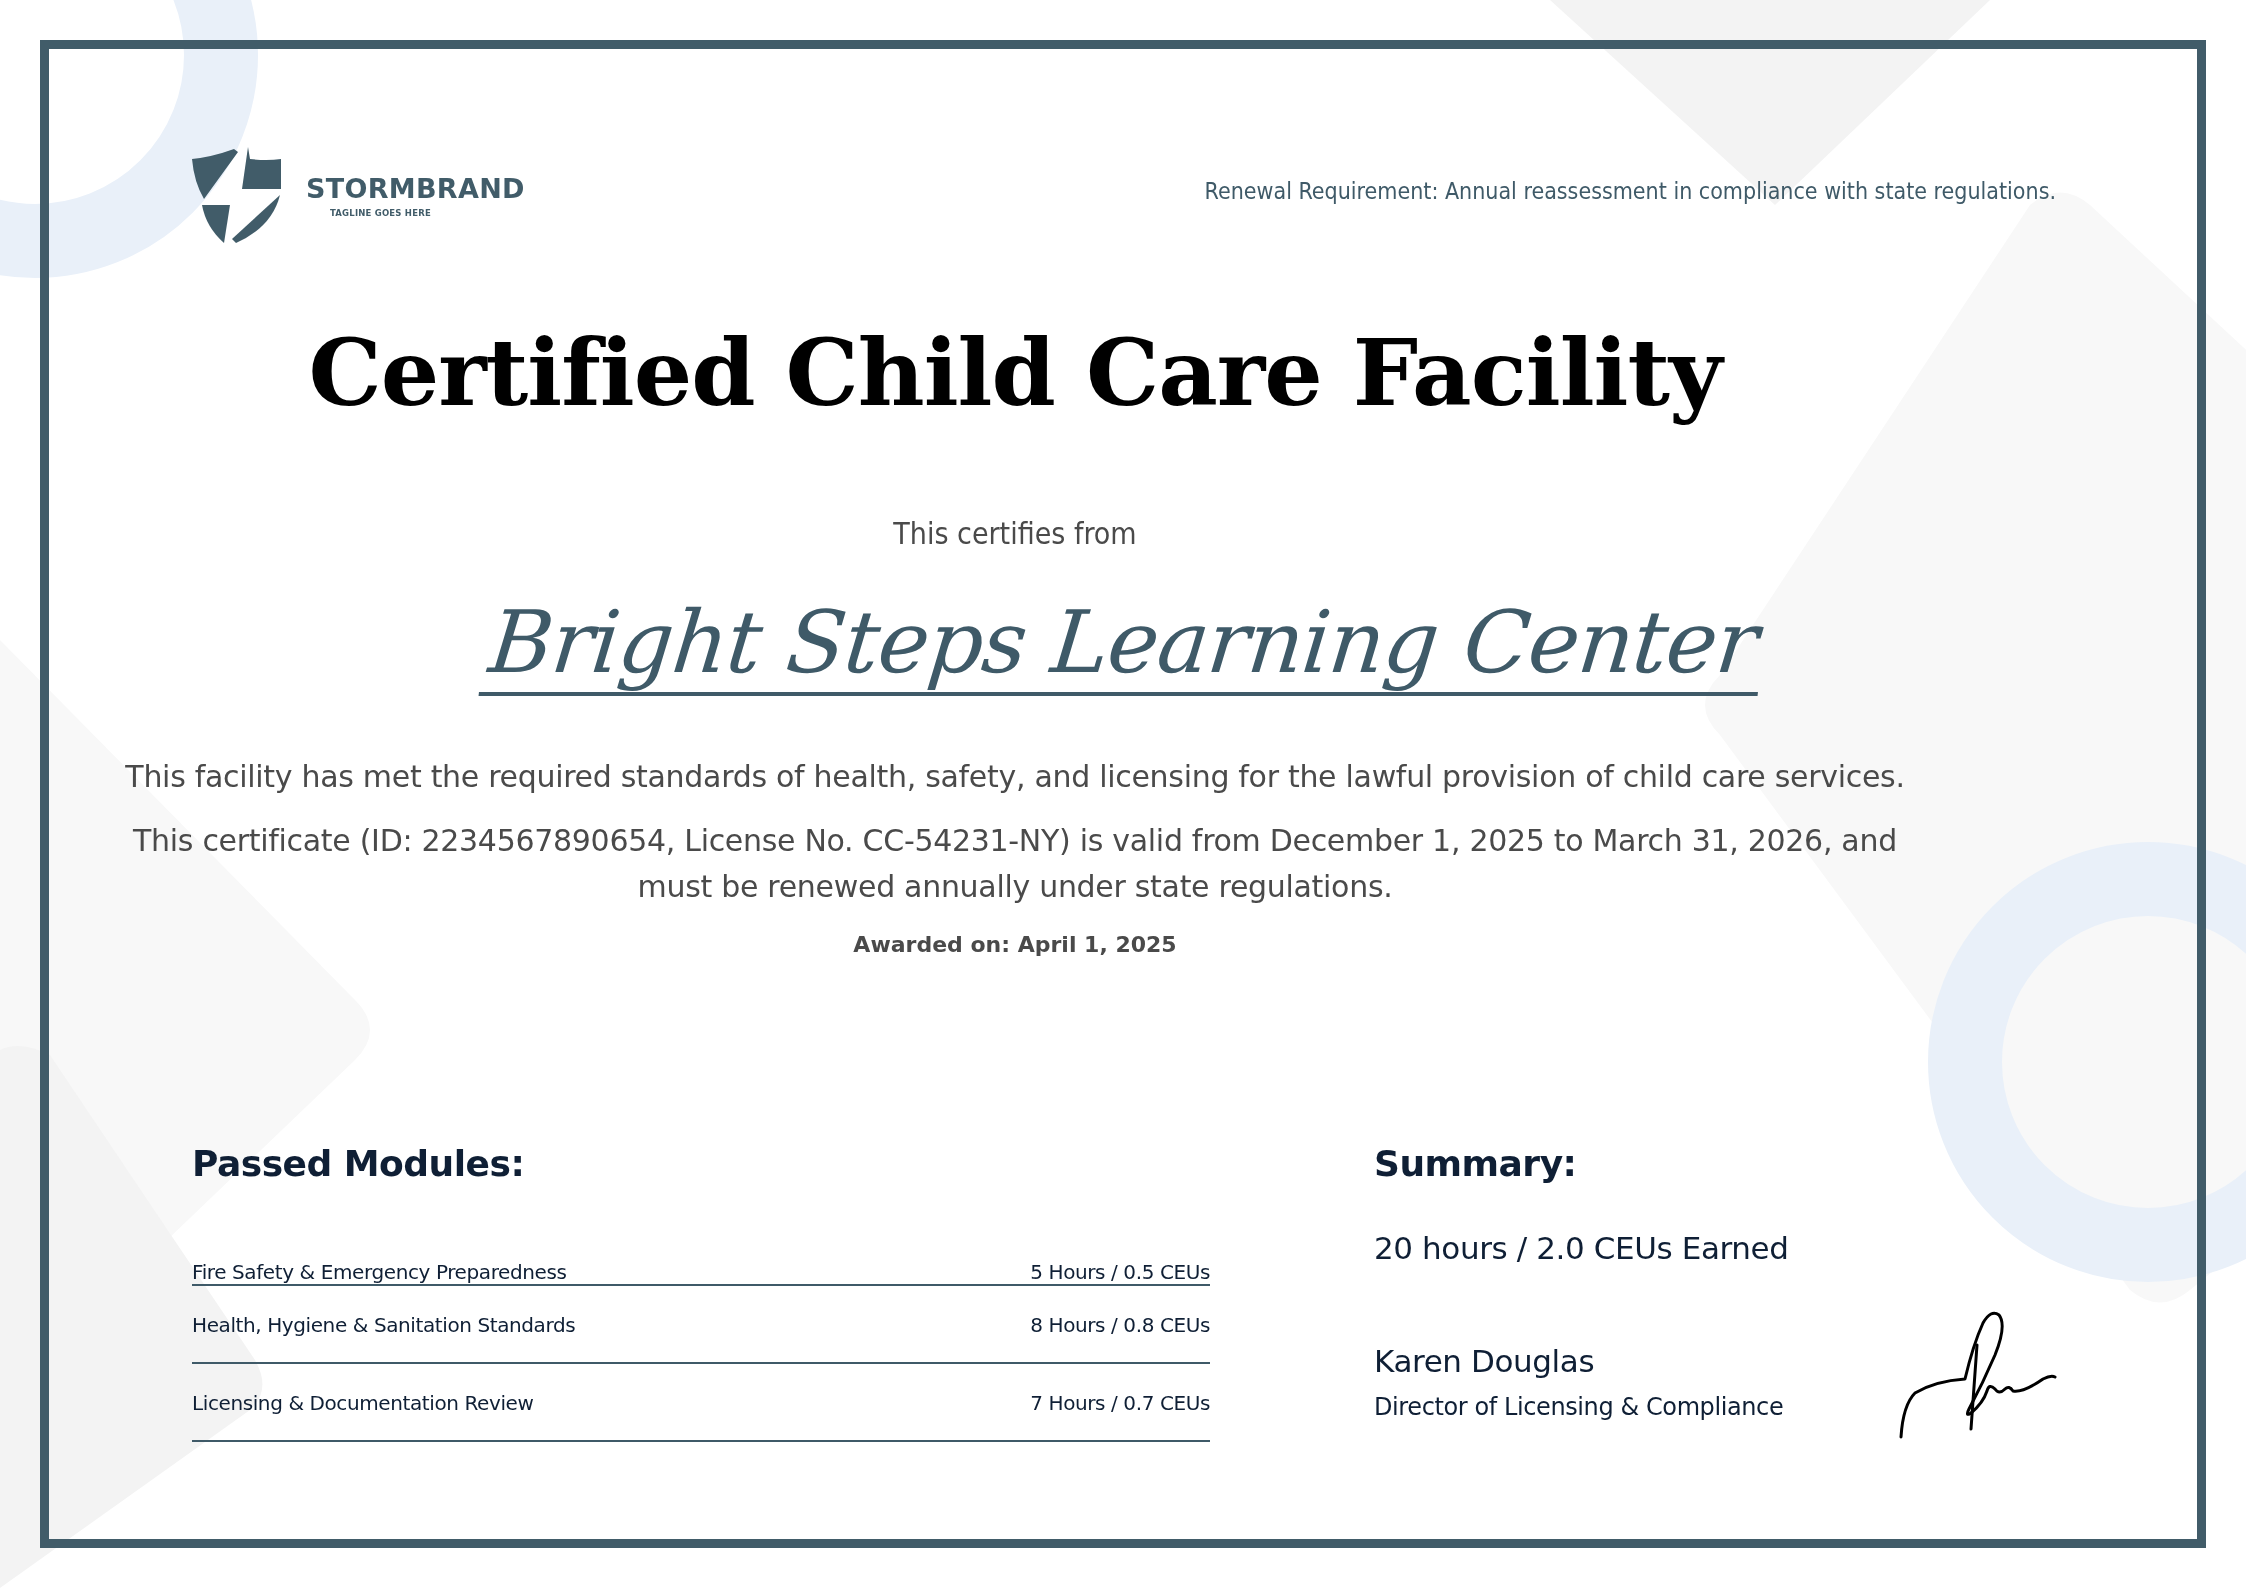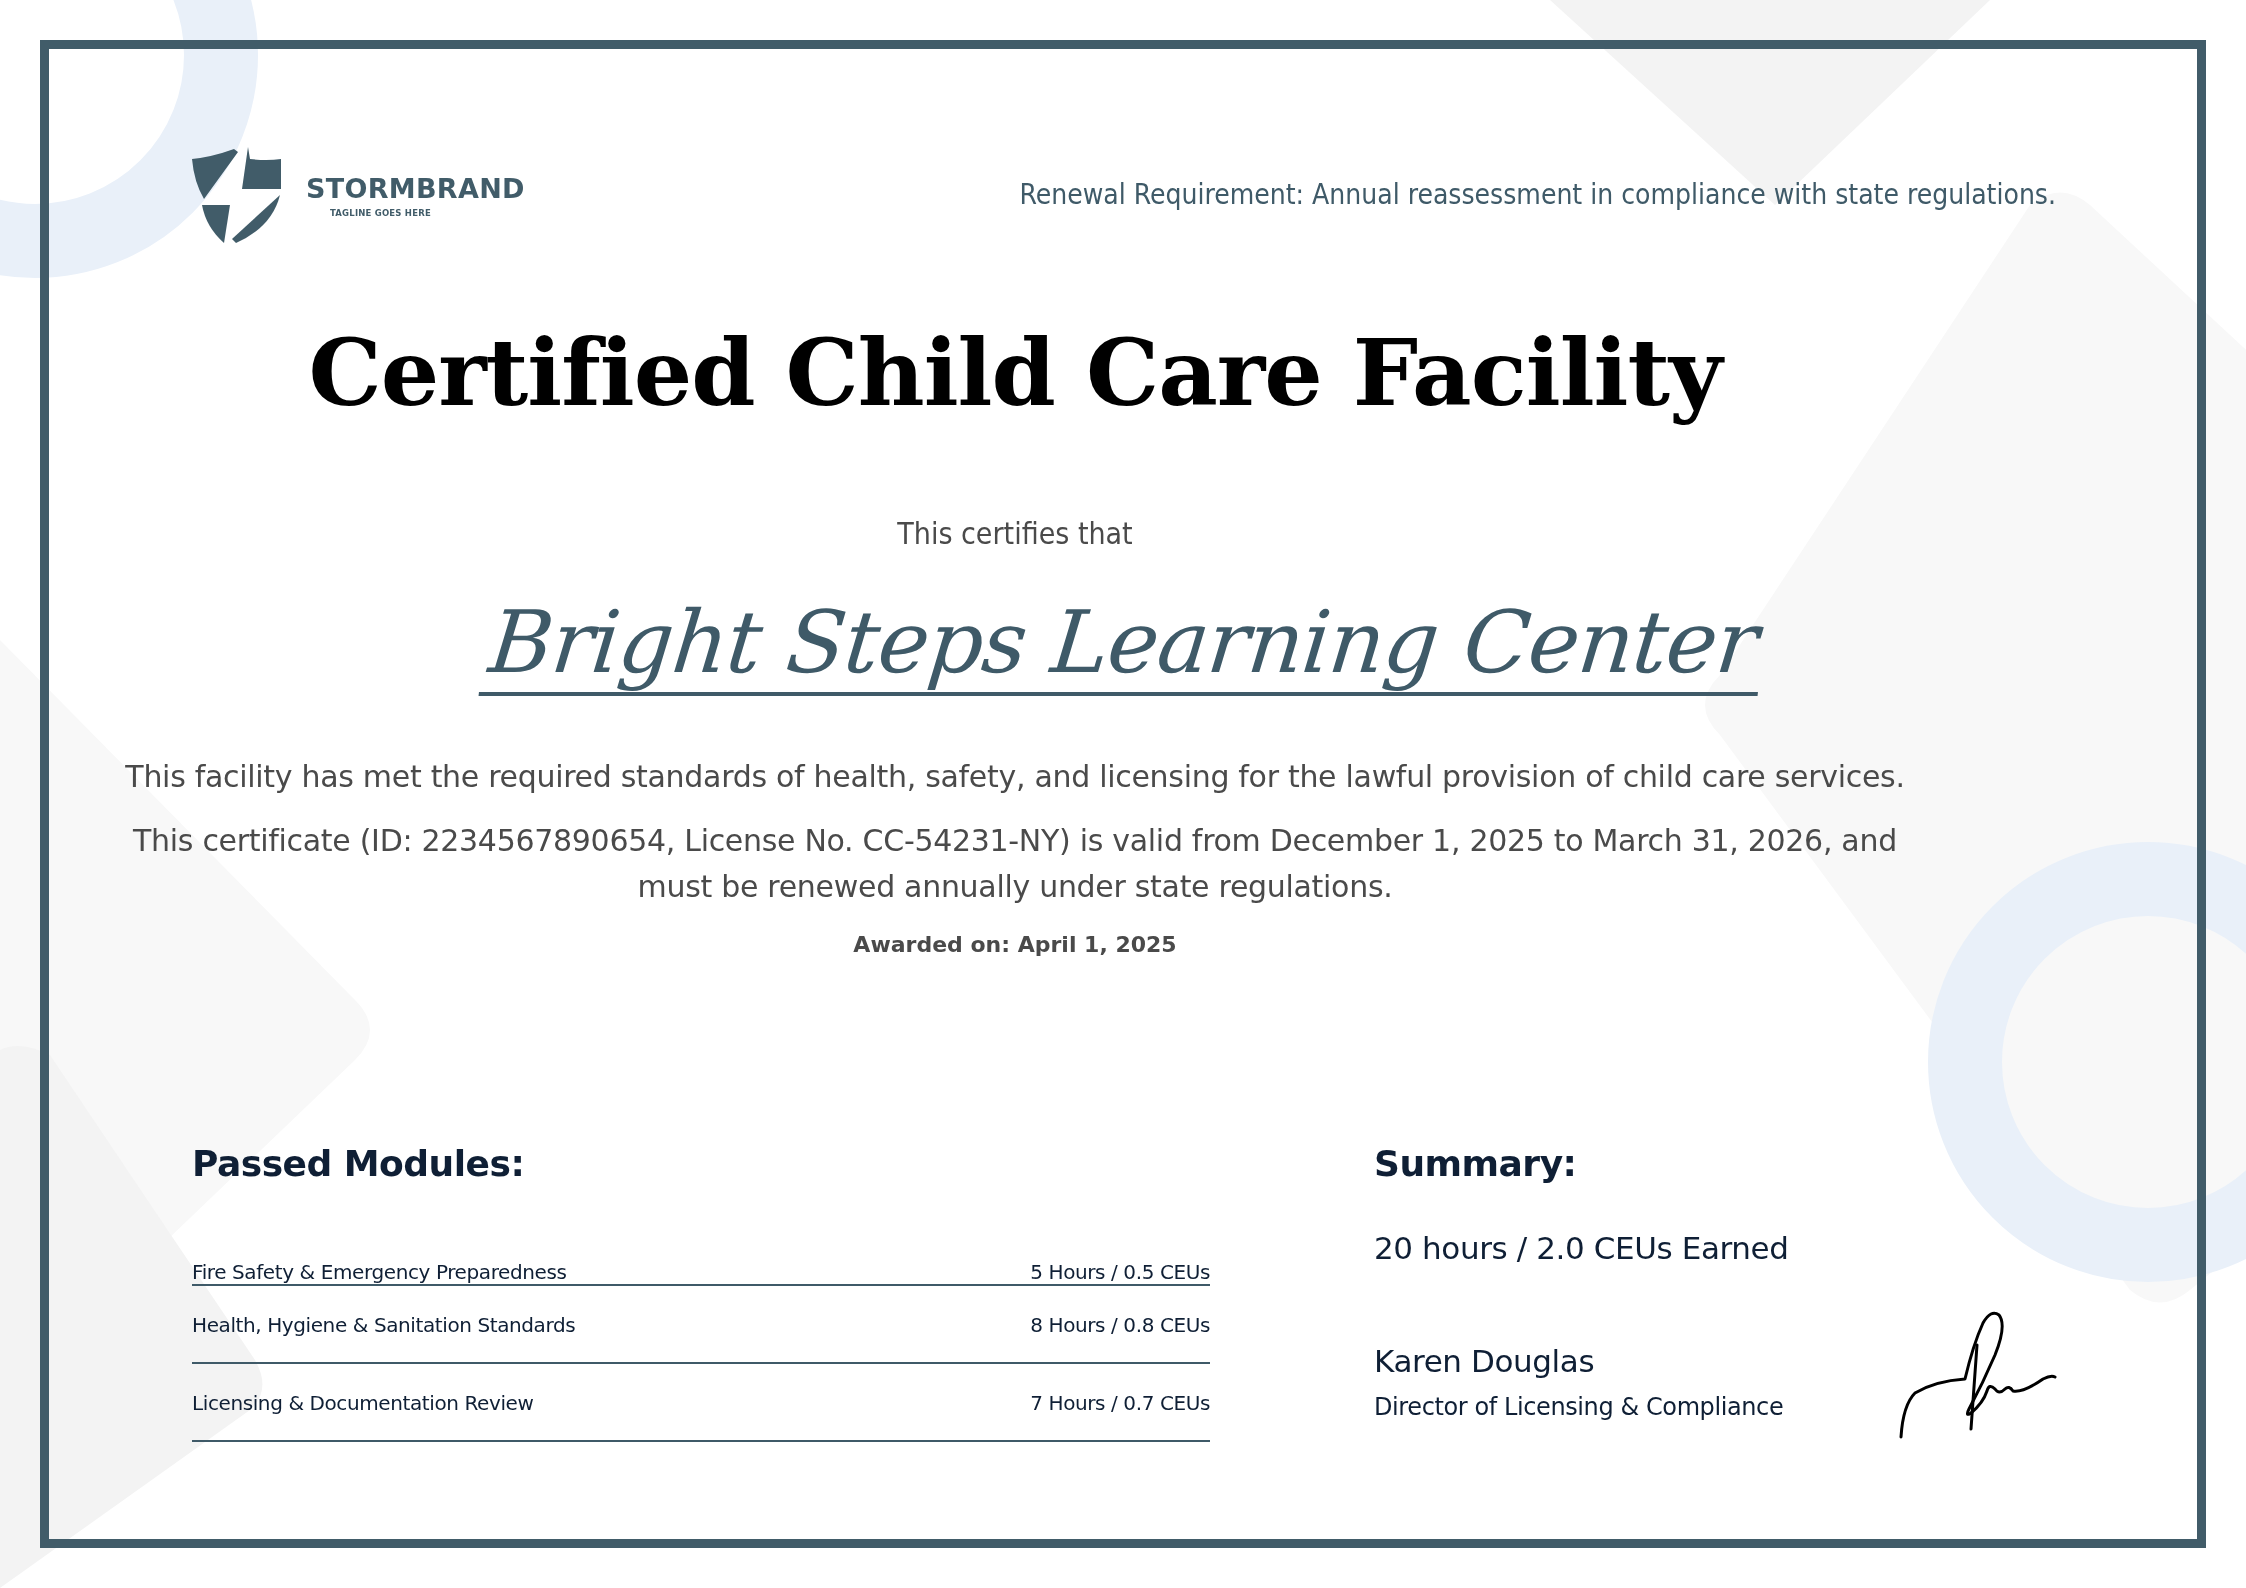--- a/index.html
+++ b/index.html
@@ -21,21 +21,21 @@
     left: 306px; top: 172px; font-family: "DejaVu Sans", sans-serif;
     font-weight: 900; font-size: 27px; letter-spacing: 0.3px; color: #415c69;
     line-height: 34px;
   }
   .brand-tagline {
     left: 330px; top: 208px; font-family: "DejaVu Sans", sans-serif;
     font-weight: 700; font-size: 8.5px; color: #415c69; letter-spacing: 0.2px;
   }
   .renewal {
     right: 190px; top: 178px; font-family: "DejaVu Sans Condensed", "DejaVu Sans", sans-serif;
-    font-size: 28px; color: #3f5a68; white-space: nowrap; font-stretch: condensed;
+    font-size: 23px; color: #3f5a68; white-space: nowrap; font-stretch: condensed;
   }
 
   .center-line {
     left: 0; width: 2030px; text-align: center; white-space: nowrap;
   }
   .title {
     top: 318px; font-family: "DejaVu Serif", "Liberation Serif", serif;
     font-weight: 700; font-size: 92px; color: #000000; line-height: 110px;
     letter-spacing: -1px;
   }
@@ -117,21 +117,21 @@
   <path d="M0 12 Q20 10 42 2 L46 5 L12 52 Q2 35 0 12 Z" fill="#415c69"></path>
   <path d="M56 0 L58 12 Q75 14 89 12 L89 42 L50 42 Z" fill="#415c69"></path>
   <path d="M10 58 L38 58 L32 96 Q14 80 10 58 Z" fill="#415c69"></path>
   <path d="M88 48 Q80 80 44 96 L40 92 Z" fill="#415c69"></path>
 </svg>
 <div class="abs brand-name">STORMBRAND</div>
 <div class="abs brand-tagline">TAGLINE GOES HERE</div>
 <div class="abs renewal">Renewal Requirement: Annual reassessment in compliance with state regulations.</div>
 
 <div class="abs center-line title">Certified Child Care Facility</div>
-<div class="abs center-line certifies">This certifies that</div>
+<div class="abs center-line certifies">This certifies from</div>
 <div class="abs recipient-wrap">
   <span class="recipient">Bright Steps Learning Center</span>
 </div>
 <div class="abs center-line body-text body1">This facility has met the required standards of health, safety, and licensing for the lawful provision of child care services.</div>
 <div class="abs center-line body-text body2">This certificate (ID: 2234567890654, License No. CC-54231-NY) is valid from December 1, 2025 to March 31, 2026, and</div>
 <div class="abs center-line body-text body3">must be renewed annually under state regulations.</div>
 <div class="abs center-line awarded">Awarded on: April 1, 2025</div>
 
 <div class="abs section-head modules-head">Passed Modules:</div>
 <div class="abs modules">

